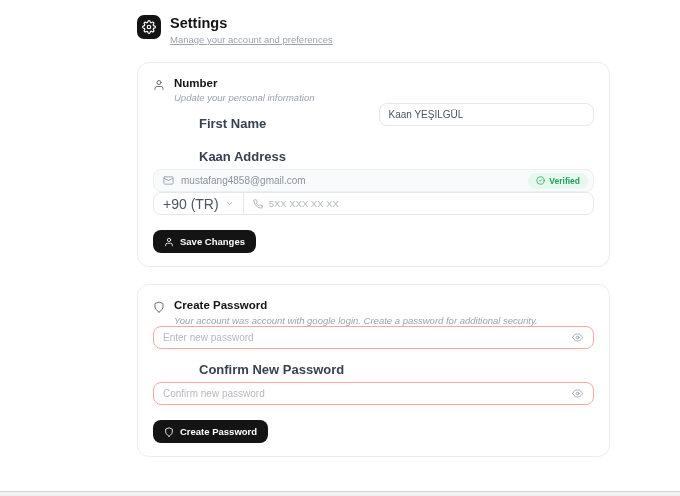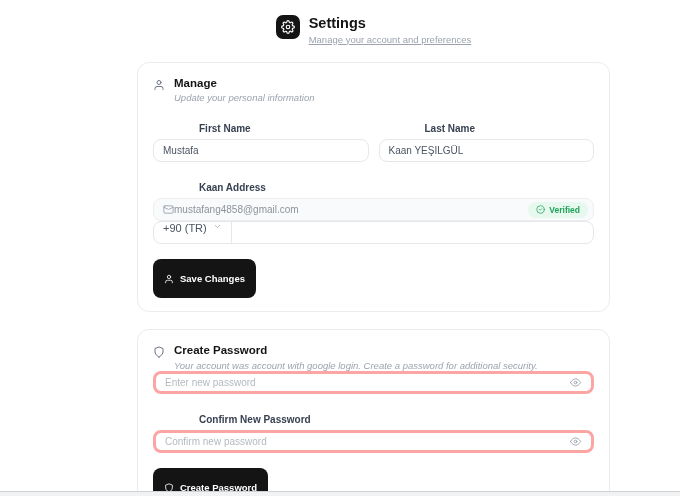--- a/index.html
+++ b/index.html
@@ -5,100 +5,100 @@
   * { margin: 0; padding: 0; box-sizing: border-box; }
   html, body { background: #fff; }
   body {
     width: 680px; height: 496px;
     font-family: "Liberation Sans", sans-serif;
     color: #111; overflow: hidden; position: relative;
   }
   .content { margin-left: 137px; width: 473px; padding-top: 15px; }
 
   
-  .page-header { display: flex; align-items: flex-start; gap: 9px; justify-content: center; }
+  .page-header { display: flex; align-items: flex-start; gap: 9px; }
   .app-icon {
     width: 24px; height: 24px; background: #141414; border-radius: 7px;
     display: flex; align-items: center; justify-content: center; flex: 0 0 auto;
   }
   .app-icon svg { width: 14px; height: 14px; color: #fff; }
   .page-title { font-size: 14.5px; font-weight: 700; color: #141414; line-height: 1.15; }
   .page-subtitle { font-size: 9.5px; color: #9ca3af; margin-top: 2px; text-decoration: underline; }
 
   
   .card {
     border: 1px solid #ececec; border-radius: 12px; background: #fff;
     margin-top: 17px; padding: 14px 15px 13px 15px;
   }
   .section-head { display: flex; align-items: flex-start; gap: 9px; }
   .section-icon { color: #6b7280; display: flex; margin-top: 2px; }
   .section-icon svg { width: 12px; height: 12px; }
   .section-title { font-size: 11.5px; font-weight: 700; color: #141414; line-height: 1.2; }
   .section-subtitle { font-size: 9.5px; color: #9ca3af; margin-top: 2px; font-style: italic; }
 
   .field-label {
-    display: block; font-size: 10px; font-weight: 600; color: #374151;
-    margin: 20px 0 5px 0;
+    display: block; font-size: 13px; font-weight: 600; color: #374151;
+    margin: 13px 0 5px 0;
     padding-left: 46px;
   }
   .name-row { display: flex; gap: 10px; }
   .name-col { flex: 1; min-width: 0; }
 
   .text-input {
     width: 100%; height: 23px; border: 1px solid #e5e7eb; border-radius: 8px;
     padding: 0 9px; font-size: 10px; color: #4b5563; background: #fff; outline: none;
     font-family: "Liberation Sans", sans-serif;
   }
   .text-input::placeholder { color: #b4b9c0; }
 
   
   .email-box {
     height: 23px; border: 1px solid #eceef0; border-radius: 8px; background: #f9fafb;
-    display: flex; align-items: center; padding: 0 5px 0 9px;
+    display: flex; align-items: center; gap: 7px; padding: 0 5px 0 9px;
   }
   .email-box .mail-ic { color: #9ca3af; display: flex; }
   .email-box .mail-ic svg { width: 11px; height: 11px; }
   .email-text { font-size: 10px; color: #8d939c; flex: 1; white-space: nowrap; overflow: hidden; }
   .verified-badge {
     display: inline-flex; align-items: center; gap: 4px;
     background: #e7f8ee; color: #21a35c; border-radius: 999px;
     font-size: 8.5px; font-weight: 600; padding: 3px 8px; flex: 0 0 auto;
   }
   .verified-badge svg { width: 9px; height: 9px; }
 
   
   .phone-group {
     display: flex; align-items: center; height: 23px;
     border: 1px solid #e5e7eb; border-radius: 8px; overflow: hidden;
   }
   .country-select {
-    display: flex; gap: 6px; padding: 0 9px;
-    font-size: 11px; color: #4b5563; cursor: pointer; height: 100%; flex: 0 0 auto;
+    display: flex; align-items: center; gap: 6px; padding: 0 9px;
+    font-size: 14px; color: #4b5563; cursor: pointer; height: 100%; flex: 0 0 auto;
   }
   .country-select svg { width: 9px; height: 9px; color: #9ca3af; }
   .phone-divider { width: 1px; height: 100%; background: #e5e7eb; flex: 0 0 auto; }
   .phone-right { display: flex; align-items: center; gap: 6px; flex: 1; padding-left: 9px; }
   .phone-right .phone-ic { color: #9ca3af; display: flex; }
   .phone-right .phone-ic svg { width: 10px; height: 10px; }
   .phone-input { border: none; flex: 1; height: 100%; font-size: 9.5px; color: #4b5563; outline: none; background: transparent; font-family: "Liberation Sans", sans-serif; }
   .phone-input::placeholder { color: #b4b9c0; }
 
   
   .dark-btn {
     display: inline-flex; align-items: center; gap: 6px;
     background: #141414; color: #fff; border: none; border-radius: 8px;
-    padding: 14px 11px; font-size: 9.5px; font-weight: 700; cursor: pointer;
+    padding: 6px 11px; font-size: 9.5px; font-weight: 700; cursor: pointer;
     margin-top: 15px; font-family: "Liberation Sans", sans-serif;
   }
   .dark-btn svg { width: 10px; height: 10px; }
 
   
   .pw-box {
     display: flex; align-items: center; height: 23px;
-    border: 3px solid #fca5a5; border-radius: 8px; padding: 0 8px 0 0;
+    border: 1px solid #fca5a5; border-radius: 8px; padding: 0 8px 0 0;
   }
   .pw-input { border: none; outline: none; flex: 1; height: 100%; padding: 0 9px; font-size: 10px; color: #4b5563; background: transparent; font-family: "Liberation Sans", sans-serif; }
   .pw-input::placeholder { color: #b4b9c0; }
   .eye-btn { background: none; border: none; color: #9ca3af; display: flex; cursor: pointer; padding: 2px; }
   .eye-btn svg { width: 11px; height: 11px; }
 
   
   .footer-strip {
     position: absolute; left: 0; bottom: 0; width: 100%; height: 5px;
     background: #f1f2f3; border-top: 1px solid #cfd1d4;
@@ -126,32 +126,30 @@
 
   <div class="card">
     <div class="section-head">
       <span class="section-icon">
         <svg viewBox="0 0 24 24" fill="none" stroke="currentColor" stroke-width="2" stroke-linecap="round" stroke-linejoin="round">
             <path d="M20 21v-2a4 4 0 0 0-4-4H8a4 4 0 0 0-4 4v2"></path>
             <circle cx="12" cy="7" r="4"></circle>
           </svg>
       </span>
       <div>
-        <div class="section-title">Manage</div>
+        <div class="section-title">Number</div>
         <div class="section-subtitle">Update your personal information</div>
       </div>
     </div>
 
     <div class="name-row">
       <div class="name-col">
         <label class="field-label">First Name</label>
-        <input class="text-input" type="text" value="Mustafa" style="">
       </div>
       <div class="name-col">
-        <label class="field-label">Last Name</label>
         <input class="text-input" type="text" value="Kaan YEŞİLGÜL" style="">
       </div>
     </div>
 
     <label class="field-label">Kaan Address</label>
     <div class="email-box">
       <span class="mail-ic">
         <svg viewBox="0 0 24 24" fill="none" stroke="currentColor" stroke-width="2" stroke-linecap="round" stroke-linejoin="round">
             <rect x="2" y="4" width="20" height="16" rx="2"></rect>
             <path d="m22 7-10 5L2 7"></path>
@@ -172,20 +170,28 @@
     <div class="phone-group">
       <div class="country-select">
         <span>+90 (TR)</span>
         <span style="display:flex">
           <svg viewBox="0 0 24 24" fill="none" stroke="currentColor" stroke-width="2" stroke-linecap="round" stroke-linejoin="round" style="width:9px;height:9px">
               <path d="m6 9 6 6 6-6"></path>
             </svg>
         </span>
       </div>
       <div class="phone-divider"></div>
+      <div class="phone-right">
+        <span class="phone-ic">
+          <svg viewBox="0 0 24 24" fill="none" stroke="currentColor" stroke-width="2" stroke-linecap="round" stroke-linejoin="round">
+              <path d="M22 16.92v3a2 2 0 0 1-2.18 2 19.79 19.79 0 0 1-8.63-3.07 19.5 19.5 0 0 1-6-6 19.79 19.79 0 0 1-3.07-8.67A2 2 0 0 1 4.11 2h3a2 2 0 0 1 2 1.72 12.84 12.84 0 0 0 .7 2.81 2 2 0 0 1-.45 2.11L8.09 9.91a16 16 0 0 0 6 6l1.27-1.27a2 2 0 0 1 2.11-.45 12.84 12.84 0 0 0 2.81.7A2 2 0 0 1 22 16.92z"></path>
+            </svg>
+        </span>
+        <input class="phone-input" type="text" placeholder="5XX XXX XX XX" style="">
+      </div>
     </div>
 
     <button class="dark-btn">
       <span style="display:flex">
         <svg viewBox="0 0 24 24" fill="none" stroke="currentColor" stroke-width="2" stroke-linecap="round" stroke-linejoin="round" style="width:10px;height:10px">
             <path d="M20 21v-2a4 4 0 0 0-4-4H8a4 4 0 0 0-4 4v2"></path>
             <circle cx="12" cy="7" r="4"></circle>
           </svg>
       </span>
       <span>Save Changes</span>

